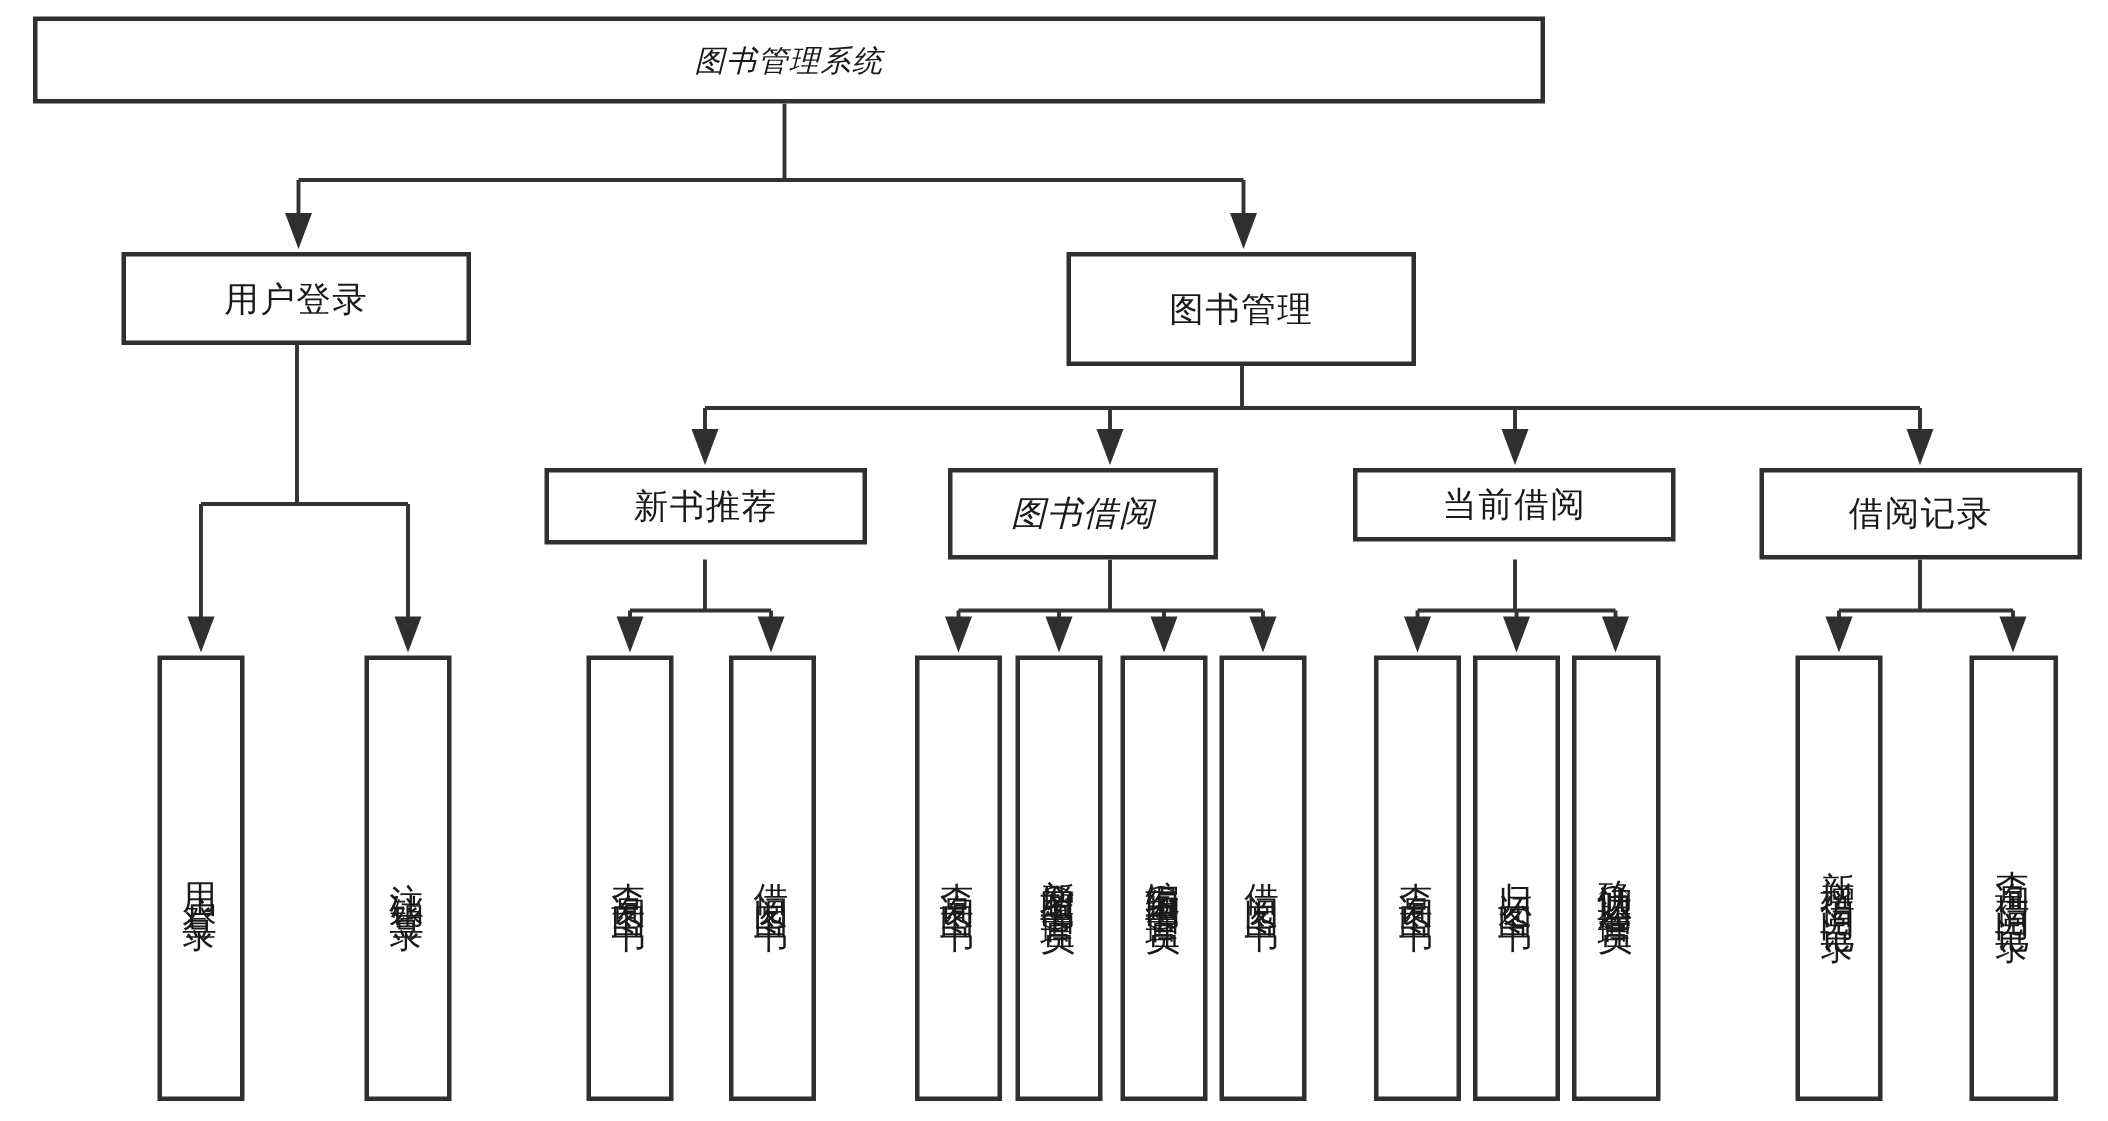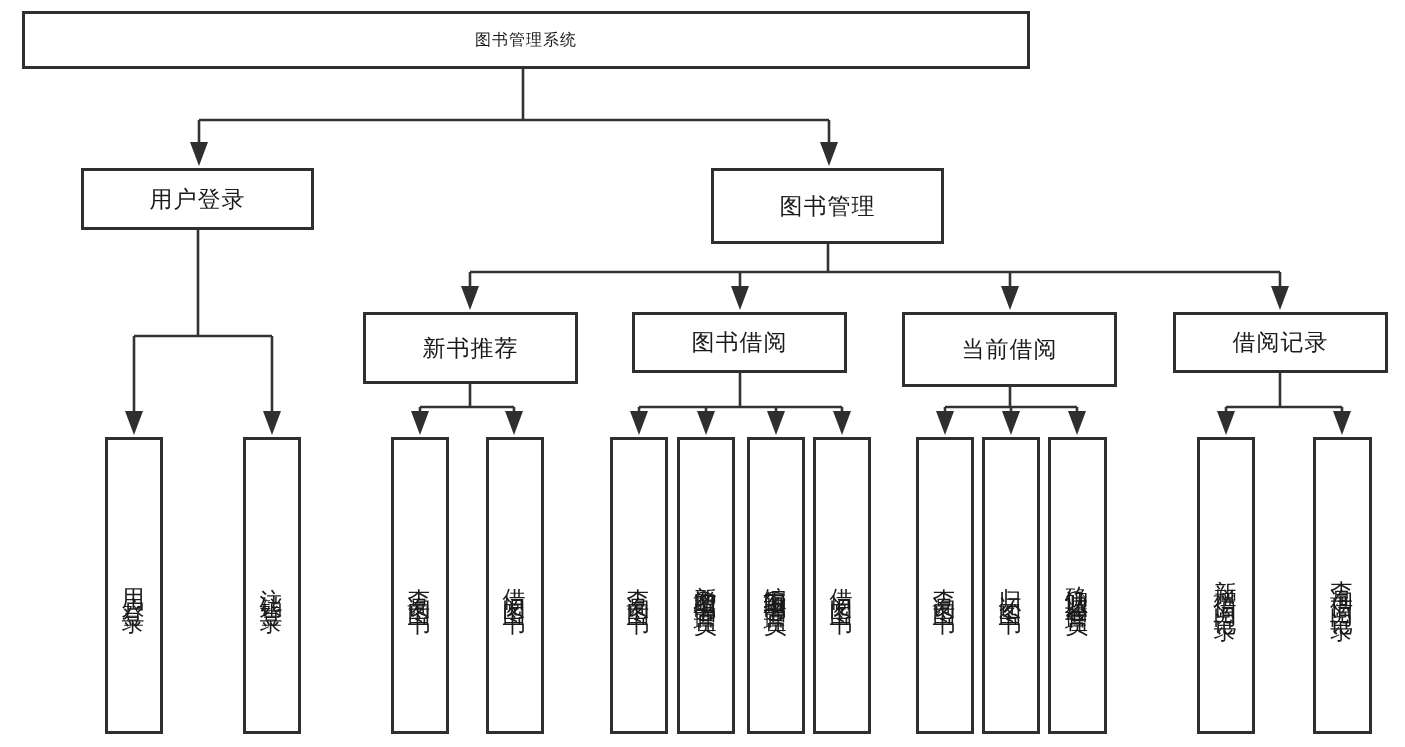--- a/index.html
+++ b/index.html
@@ -31,21 +31,22 @@
     align-items: center;
     justify-content: center;
     z-index: 2;
   }
   .h-node {
     font-size: 23px;
     letter-spacing: 1px;
     white-space: nowrap;
   }
   .root-node {
-    font-size: 16px;
+    font-size: 20px;
+    font-style: italic;
   }
   .leaf {
     writing-mode: vertical-rl;
     text-orientation: mixed;
     font-size: 23px;
     letter-spacing: 8px;
     top: 437px;
     width: 58px;
     height: 297px;
   }
@@ -86,23 +87,23 @@
              M936,411 L954,411 L945,435 Z M1002,411 L1020,411 L1011,435 Z
              M1068,411 L1086,411 L1077,435 Z
              M1217,411 L1235,411 L1226,435 Z M1333,411 L1351,411 L1342,435 Z"></path>
   </svg>
 
   <div class="node h-node root-node" style="left:22px; top:11px; width:1008px; height:58px;">图书管理系统</div>
 
   <div class="node h-node" style="left:81px; top:168px; width:233px; height:62px;">用户登录</div>
   <div class="node h-node" style="left:711px; top:168px; width:233px; height:76px;">图书管理</div>
 
-  <div class="node h-node" style="left:363px; top:312px; width:215px; height:72px;">新书推荐</div>
-  <div class="node h-node" style="left:632px; top:312px; width:215px; height:61px;">图书借阅</div>
-  <div class="node h-node" style="left:902px; top:312px; width:215px; height:75px;">当前借阅</div>
+  <div class="node h-node" style="left:363px; top:312px; width:215px; height:51px;">新书推荐</div>
+  <div class="node h-node" style="left:632px; top:312px; width:180px; height:61px;font-style:italic;">图书借阅</div>
+  <div class="node h-node" style="left:902px; top:312px; width:215px; height:49px;">当前借阅</div>
   <div class="node h-node" style="left:1173px; top:312px; width:215px; height:61px;">借阅记录</div>
 
   <div class="node leaf" style="left:105px;">用户登录</div>
   <div class="node leaf" style="left:243px;">注销登录</div>
 
   <div class="node leaf" style="left:391px;">查询图书</div>
   <div class="node leaf" style="left:486px;">借阅图书</div>
 
   <div class="node leaf" style="left:610px;">查询图书</div>
   <div class="node leaf tight" style="left:677px;">新增图书（管理员）</div>

